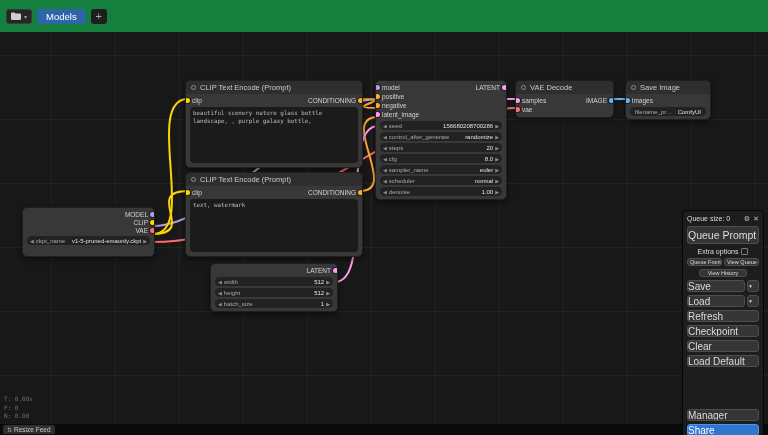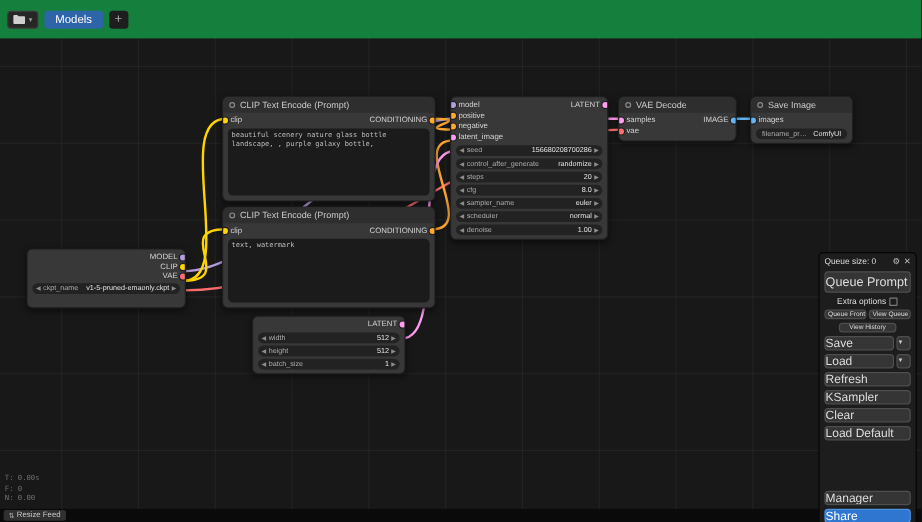--- a/index.html
+++ b/index.html
@@ -355,21 +355,21 @@
           <span>Load</span>
         </div>
       <div class="btn btn-med btn-arr">
           <span>▼</span>
         </div>
     </div>
     <div class="btn btn-med">
         <span>Refresh</span>
       </div>
     <div class="btn btn-med">
-        <span>KSampler</span>
+        <span>Checkpoint</span>
       </div>
     <div class="btn btn-med">
         <span>Clear</span>
       </div>
     <div class="btn btn-med">
         <span>Load Default</span>
       </div>
     <div class="spacer"></div>
     <div class="btn btn-med">
         <span>Manager</span>

